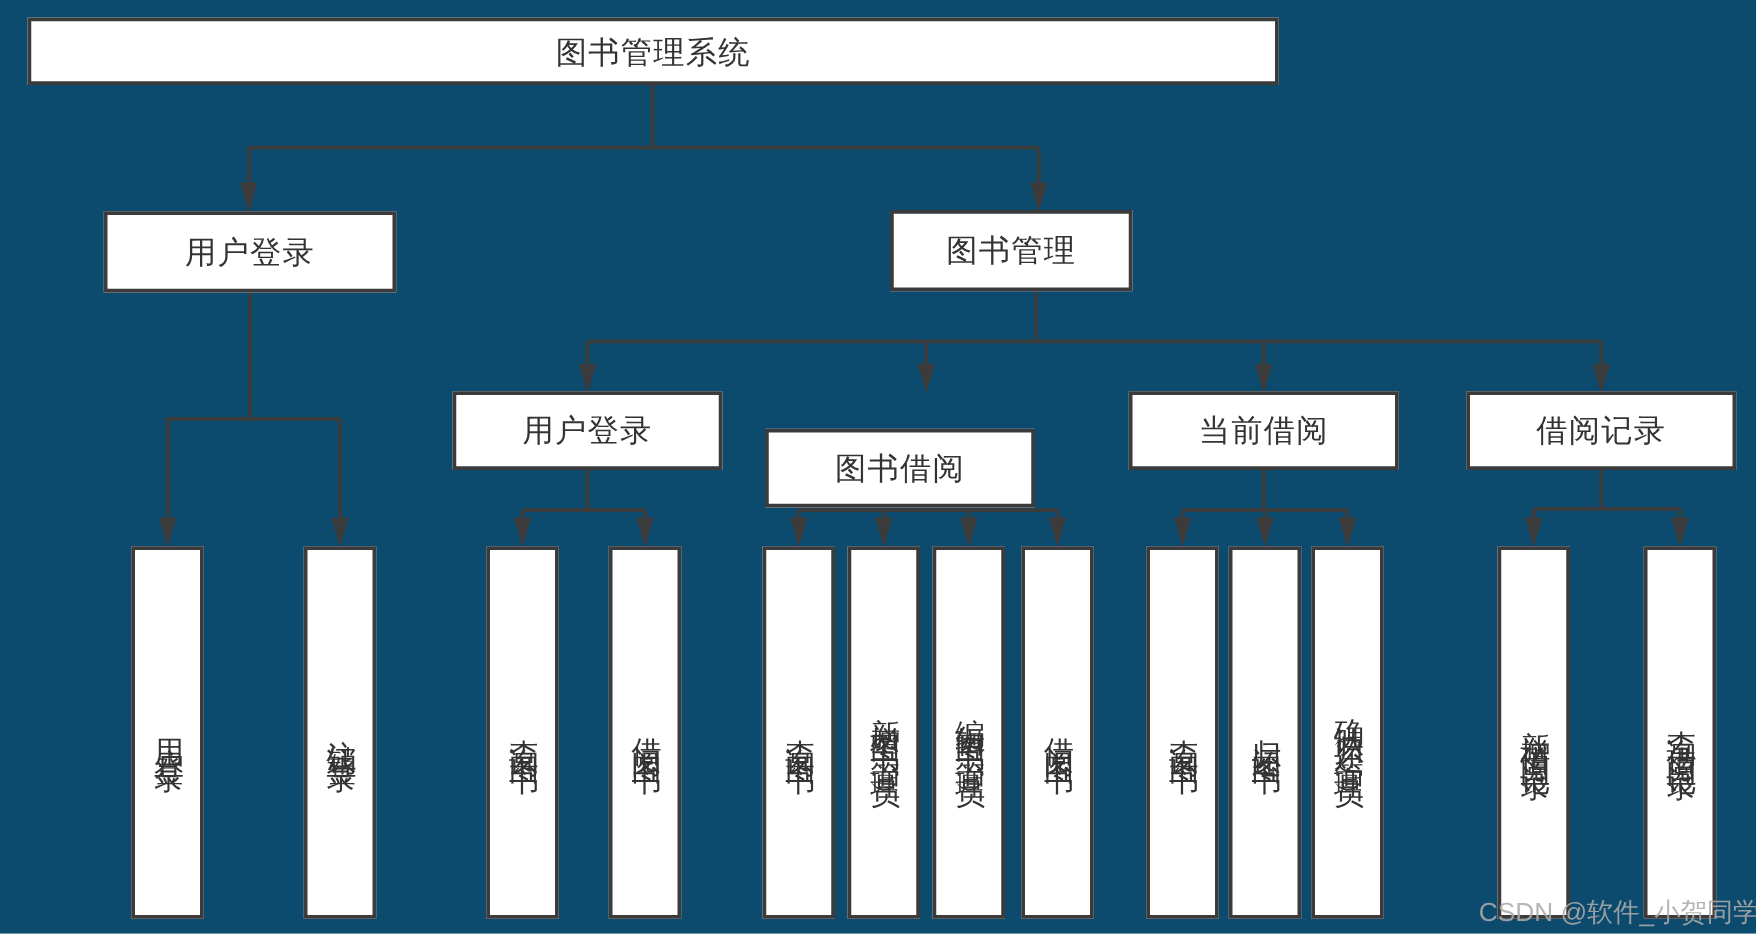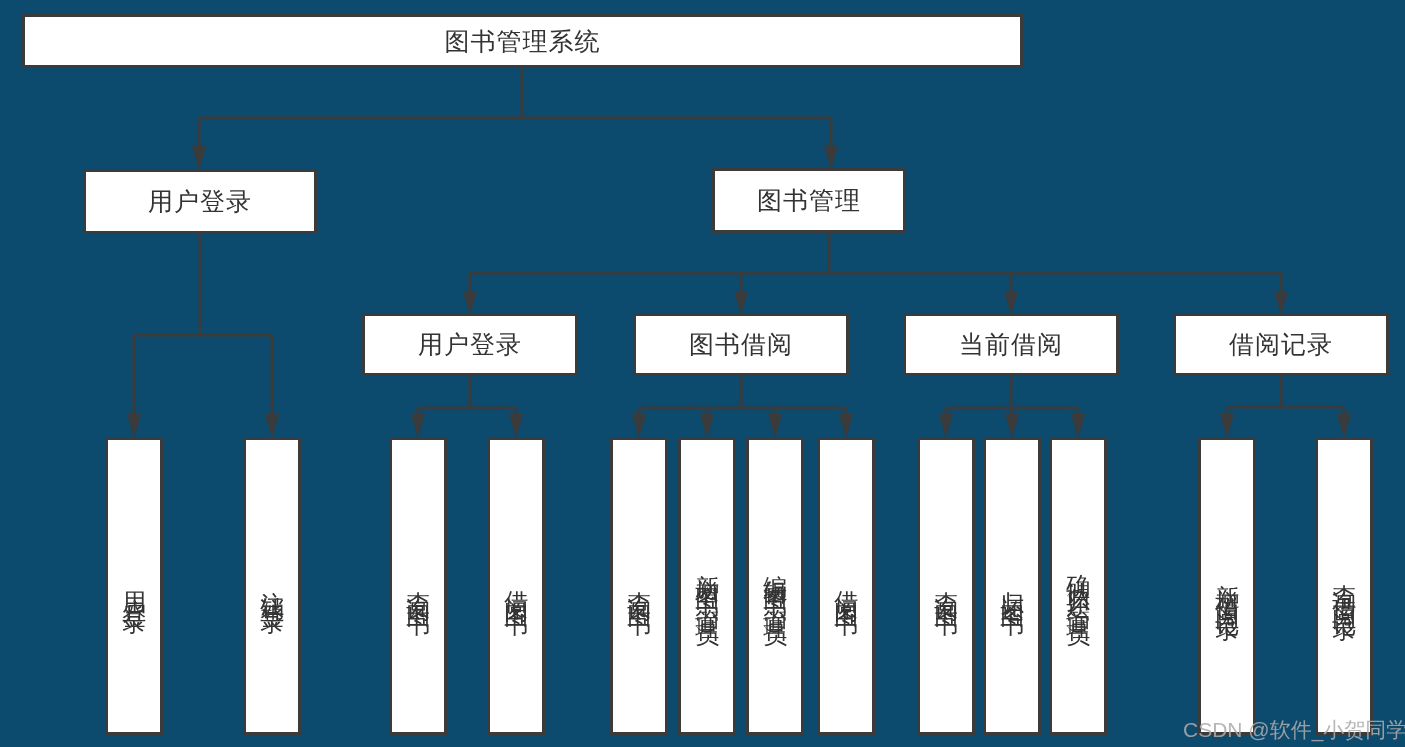--- a/index.html
+++ b/index.html
@@ -26,21 +26,21 @@
     align-items: center;
     justify-content: center;
     color: #333333;
   }
   .h-label { font-size: 25px; letter-spacing: 1px; white-space: nowrap; }
   .root-box    { left: 22px;  top: 14px;  width: 1001px; height: 54px; }
   .l2-user     { left: 83px;  top: 169px; width: 234px;  height: 65px; }
   .l2-book     { left: 712px; top: 168px; width: 194px;  height: 65px; }
   .l3 { top: 313px; width: 216px; height: 63px; }
   .l3-recommend { left: 362px; }
-  .l3-borrow    { left: 633px; }
+  .l3-borrow    { left: 612px; margin-top: 30px; }
   .l3-current   { left: 903px; text-align: center; }
   .l3-record    { left: 1173px; text-align: center; }
   .leaf { top: 437px; width: 58px; height: 298px; }
   .v-label {
     writing-mode: vertical-lr;
     text-orientation: mixed;
     font-size: 24px;
     line-height: 1.1;
     letter-spacing: 7px;
     color: #333333;

